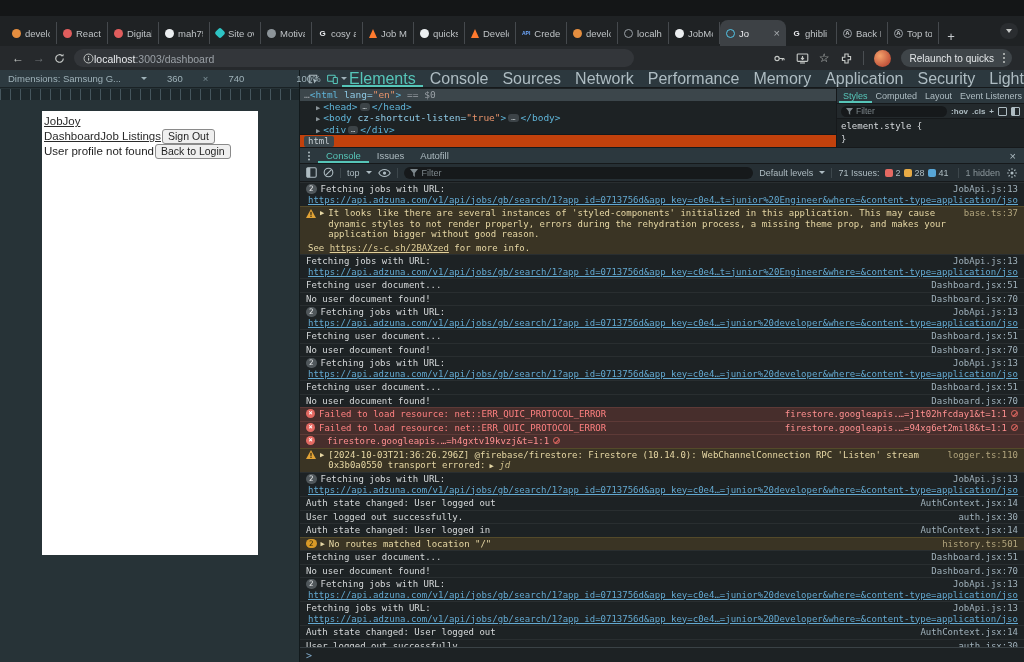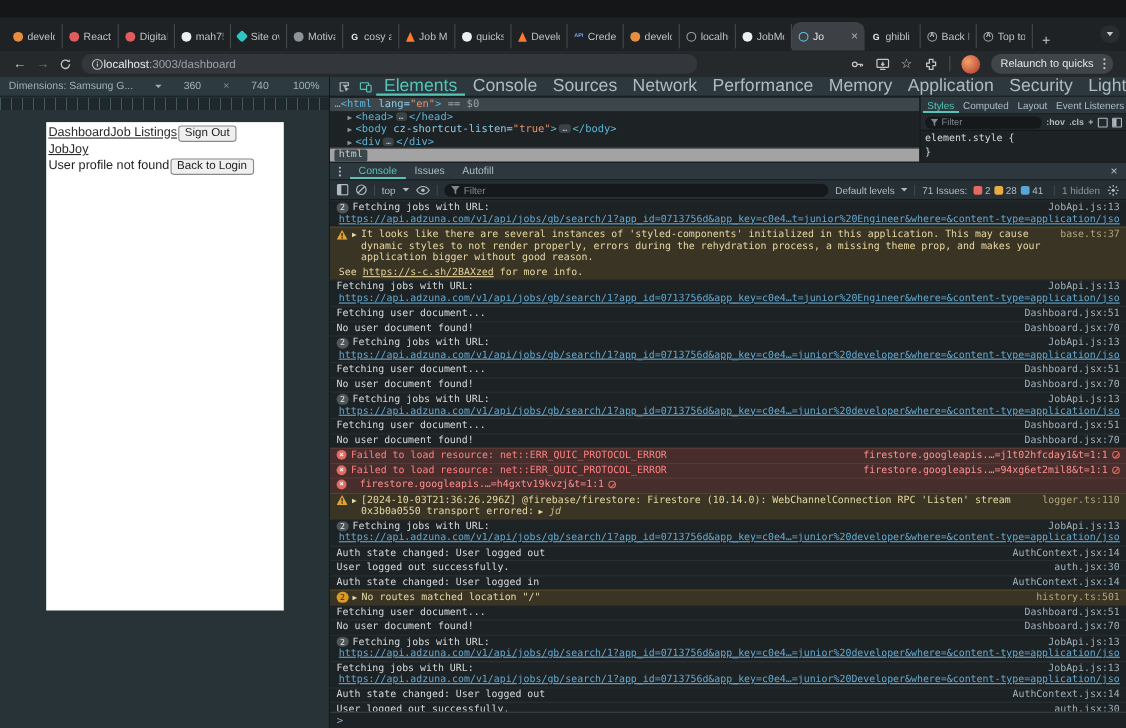--- a/index.html
+++ b/index.html
@@ -67,21 +67,21 @@
   .xclose{color:#aebcc2;font-size:11px;padding:0 3px}
   .dt-body{height:60px;display:flex;border-bottom:1px solid #16191b;flex:none}
   .dt-elements{flex:1;display:flex;flex-direction:column;overflow:hidden;font-family:"DejaVu Sans Mono",monospace;font-size:9.5px;min-width:0;background:#1d2224}
   .el-lines{flex:1;overflow:hidden;padding-top:1px}
   .el-line{height:11.5px;line-height:11.5px;white-space:nowrap;padding-left:4px;color:#9aa0a6}
   .el-line.sel{background:#3c464b}
   .el-line.child{padding-left:16px}
   .tk-tag{color:#5fb4d8}.tk-attr{color:#8ec9e4}.tk-val{color:#e8936a}.tk-dim{color:#9aa0a6}
   .tk-pill{display:inline-block;background:#3c4347;color:#c3cacd;border-radius:3px;font-size:7px;line-height:8px;padding:0 3px;margin:0 2px;vertical-align:1px}
   .tk-arrow{color:#8a9499;font-size:7px;margin-right:3px}
-  .breadcrumb{height:13px;background:#a3a3a3;border-top:1px solid #16191b;display:flex;align-items:center;padding:0 4px;font-size:9px;color:#c6cdd1;flex:none}
+  .breadcrumb{height:13px;background:#c2410c;border-top:1px solid #16191b;display:flex;align-items:center;padding:0 4px;font-size:9px;color:#c6cdd1;flex:none}
   .crumb{background:#3c474c;padding:0 4px;border-radius:2px;line-height:11px}
   .dt-styles{width:188px;border-left:1px solid #16191b;display:flex;flex-direction:column;flex:none;background:#1d2224}
   .styles-tabs{height:16px;background:#2c383e;display:flex;align-items:center;border-bottom:1px solid #16191b;padding:0 2px}
   .styles-tab{padding:0 4px;color:#aebcc2;font-size:9px;height:100%;display:flex;align-items:center;white-space:nowrap}
   .styles-tab.active{color:#56c5b8;box-shadow:inset 0 -2px 0 #56c5b8}
   .styles-filter-row{height:15px;display:flex;align-items:center;gap:4px;padding:0 4px;border-bottom:1px solid #16191b;background:#23292c}
   .filter-box{flex:1;height:11px;background:#16191b;border-radius:6px;color:#7d878c;font-size:8.5px;display:flex;align-items:center;gap:3px;padding:0 5px}
   .pseudo{color:#aebcc2;font-size:8px;font-weight:bold;white-space:nowrap}
   .mini-ic{width:9px;height:9px;border:1px solid #aebcc2;border-radius:1px;flex:none}
   .mini-ic.half::after{content:"";display:block;width:3px;height:7px;background:#aebcc2;margin:0}
@@ -251,30 +251,30 @@
 
 <div class="main">
 
   <div class="emulation">
     <div class="devicebar">
       <span>Dimensions: Samsung G...</span>
       <span class="caret"></span>
       <span class="dim-val">360</span>
       <span class="dim-x">×</span>
       <span class="dim-val">740</span>
-      <span style="margin-left:2px">100%</span>
+      <span style="margin-left:32px">100%</span>
       <span class="caret"></span>
       <span class="vdots"></span>
     </div>
     <div class="ruler"></div>
     <div class="screen">
+      <div><a class="page-link">JobJoy</a></div>
       <div>
         <span id="page-nav"><a class="page-link">Dashboard</a><a class="page-link">Job Listings</a></span><button class="page-btn">Sign Out</button>
       </div>
-      <div><a class="page-link">JobJoy</a></div>
       <div>
         <span>User profile not found</span><button class="page-btn">Back to Login</button>
       </div>
     </div>
   </div>
 
   <div class="devtools">
 
     <div class="dt-tabbar">
       <span class="icbtn">

